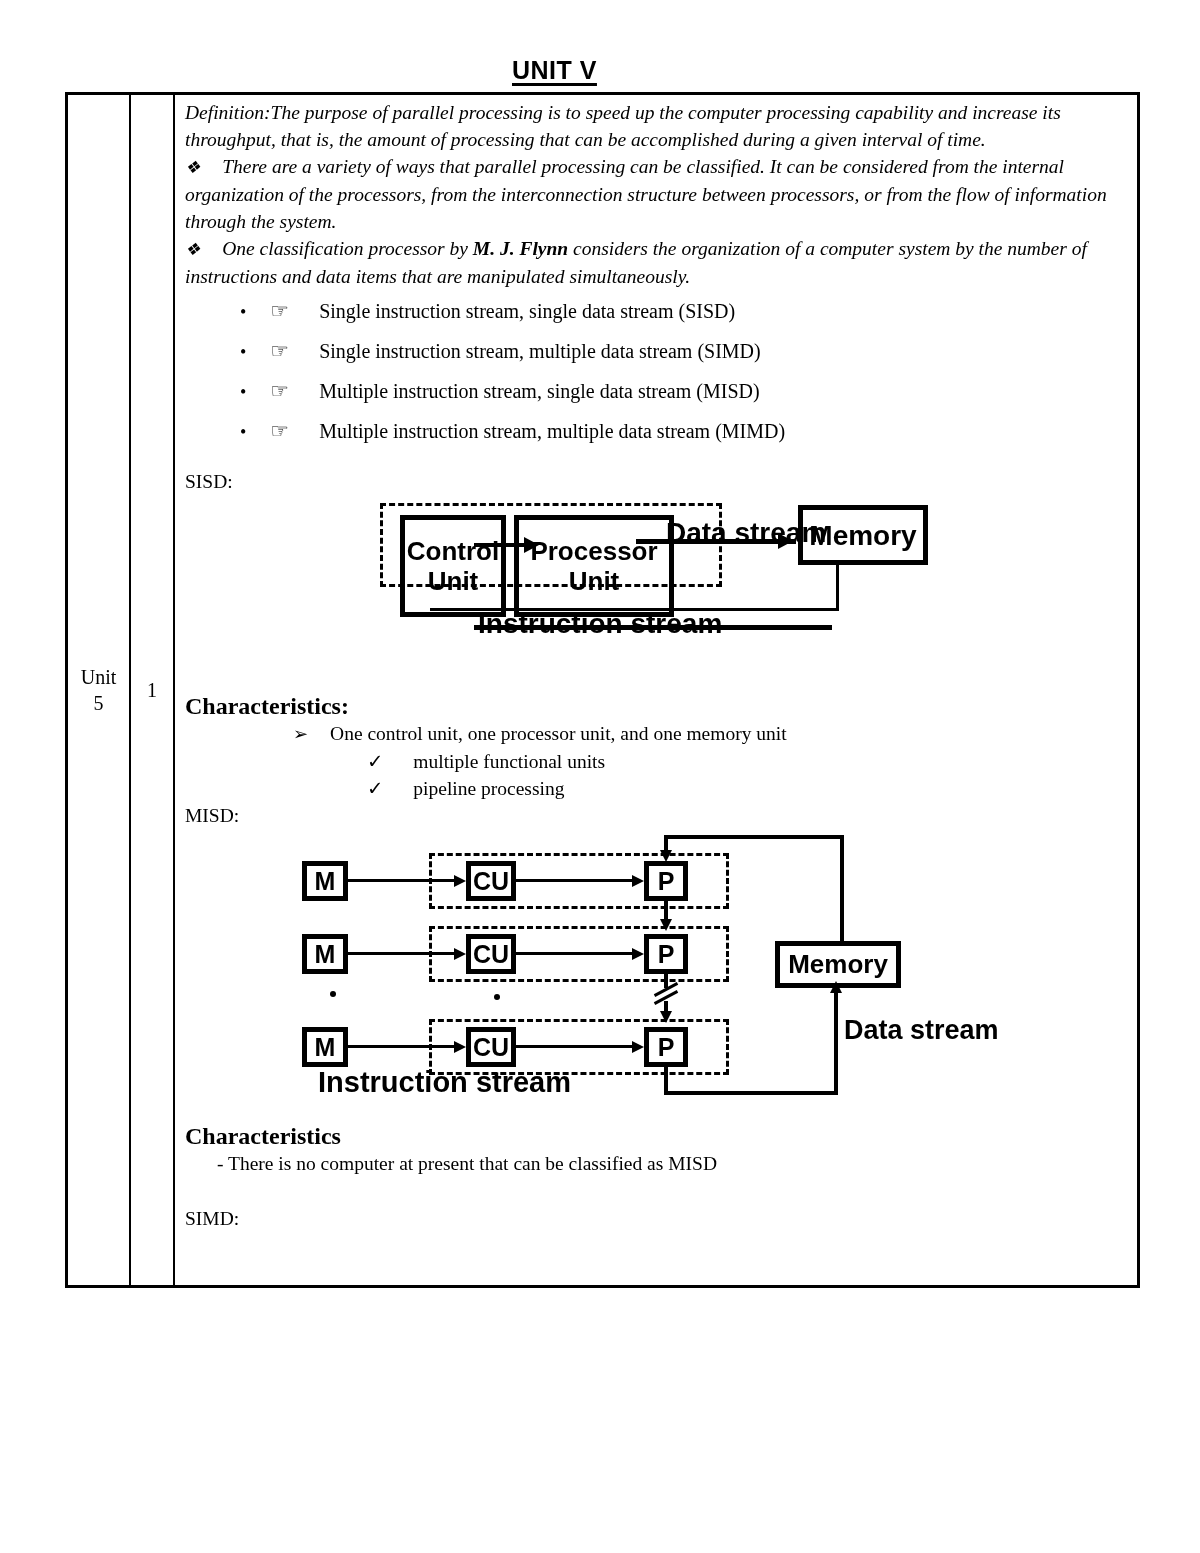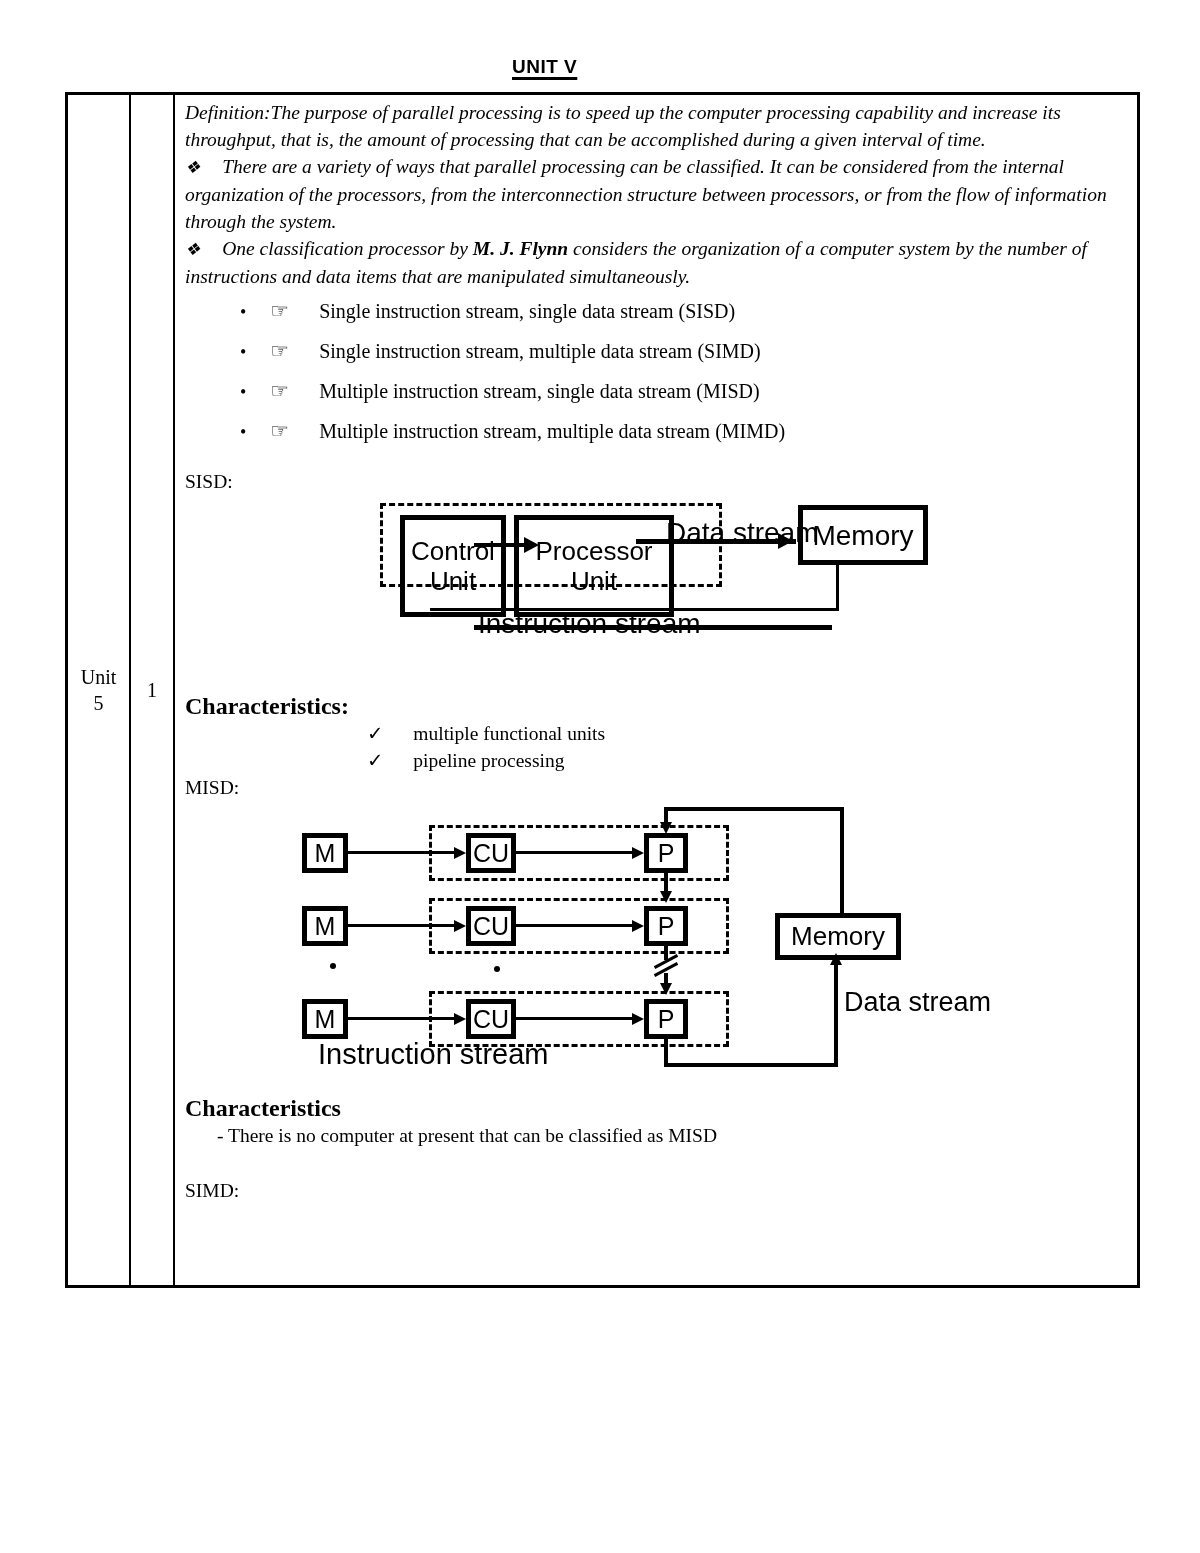--- a/index.html
+++ b/index.html
@@ -3,21 +3,21 @@
 <meta charset="utf-8">
 <style>
   * { margin:0; padding:0; box-sizing:border-box; }
   html,body { background:#ffffff; }
   .page {
     position:relative; width:1200px; height:1553px; background:#fff;
     font-family:"Liberation Serif", serif; color:#000; overflow:hidden;
   }
   .doc-title {
     position:absolute; left:512px; top:56px;
-    font-family:"Liberation Sans", sans-serif; font-weight:bold; font-size:19px;
+    font-family:"Liberation Sans", sans-serif; font-weight:bold; font-size:25px;
     text-decoration:underline; text-decoration-thickness:2.5px; text-underline-offset:4px;
     letter-spacing:0.5px;
   }
   .doc-table {
     position:absolute; left:65px; top:92px; width:1075px; height:1196px;
     border:3px solid #000;
   }
   .col-unit {
     position:absolute; left:0; top:0; width:63px; height:100%;
     border-right:2.5px solid #000; display:flex; flex-direction:column;
@@ -34,21 +34,21 @@
   }
   .q-heading { font-weight:bold; font-size:20px; }
   .para { text-align:left;font-style:italic; }
   .diamond { font-size:17px; margin-right:22px; }
   .stream-item { margin:6px 0 0 55px; height:34px; white-space:nowrap; font-size:20px; }
   .stream-bullet { font-size:18px; }
   .hand-icon { font-size:21px; margin:0 30px 0 24px; }
   .label-line { margin-top:16px; }
 
   
-  .diag { position:relative; font-family:"Liberation Sans", sans-serif; font-weight:normal; }
+  .diag { position:relative; font-family:"Liberation Sans", sans-serif; font-weight:bold; }
   .hl, .vl { position:absolute; background:#000; }
   .tri-r { position:absolute; width:0; height:0; border-top:8px solid transparent; border-bottom:8px solid transparent; border-left:15px solid #000; }
   .tri-rs { position:absolute; width:0; height:0; border-top:6px solid transparent; border-bottom:6px solid transparent; border-left:12px solid #000; }
   .tri-ds { position:absolute; width:0; height:0; border-left:6px solid transparent; border-right:6px solid transparent; border-top:12px solid #000; }
   .tri-us { position:absolute; width:0; height:0; border-left:6px solid transparent; border-right:6px solid transparent; border-bottom:12px solid #000; }
   .box { position:absolute; border:5px solid #000; display:flex; flex-direction:column; align-items:center; justify-content:center; text-align:center; background:transparent; }
   .dashed { position:absolute; border:3px dashed #000; }
   .dot { position:absolute; width:6px; height:6px; background:#000; border-radius:50%; }
   .brk { position:absolute; width:26px; height:3px; background:#000; transform:rotate(-28deg); }
 
@@ -141,20 +141,23 @@
         <div class="sisd-datastream">Data stream</div>
 
         <div class="vl" style="left:458px; top:64px; width:2.5px; height:47px;"></div>
         <div class="hl" style="left:52px; top:109px; width:409px; height:2.5px;"></div>
         <div class="hl" style="left:96px; top:126px; width:358px; height:5px;"></div>
         <div class="sisd-instrstream">Instruction stream</div>
       </div>
 
       <div style="margin-top:22px">
         <div class="char-head">Characteristics:</div>
+        <div class="char-item">
+          <span class="char-arrow">➢</span><span>One control unit, one processor unit, and one memory unit</span>
+        </div>
         <div class="char-sub">
           <span class="char-check">✓</span><span>multiple functional units</span>
         </div>
         <div class="char-sub">
           <span class="char-check">✓</span><span>pipeline processing</span>
         </div>
       </div>
 
       <div>MISD:</div>
 

